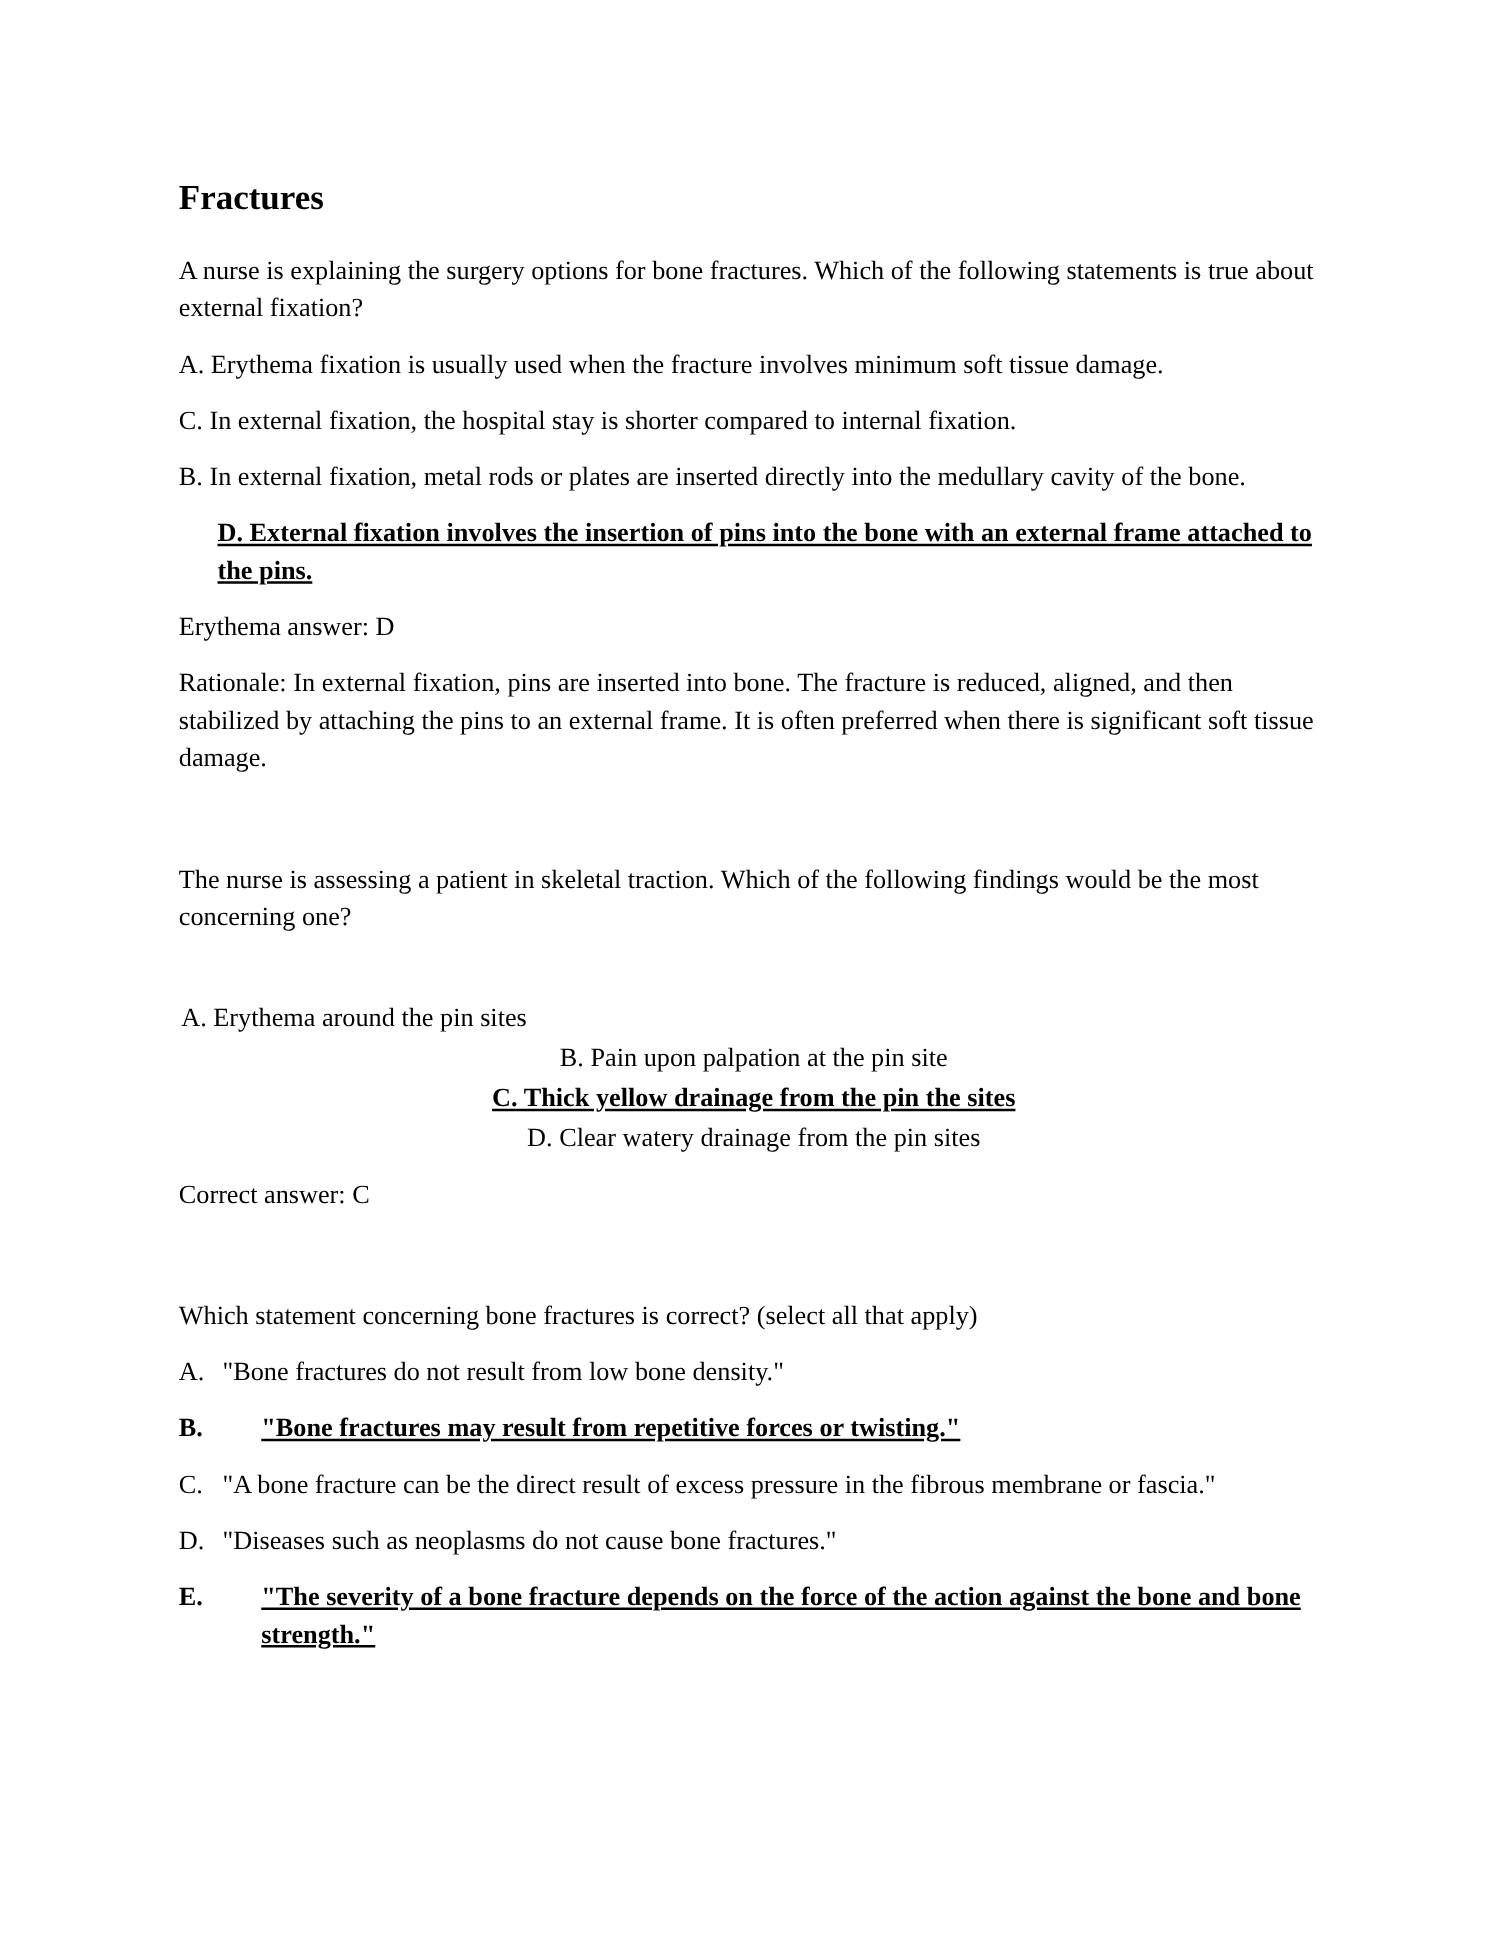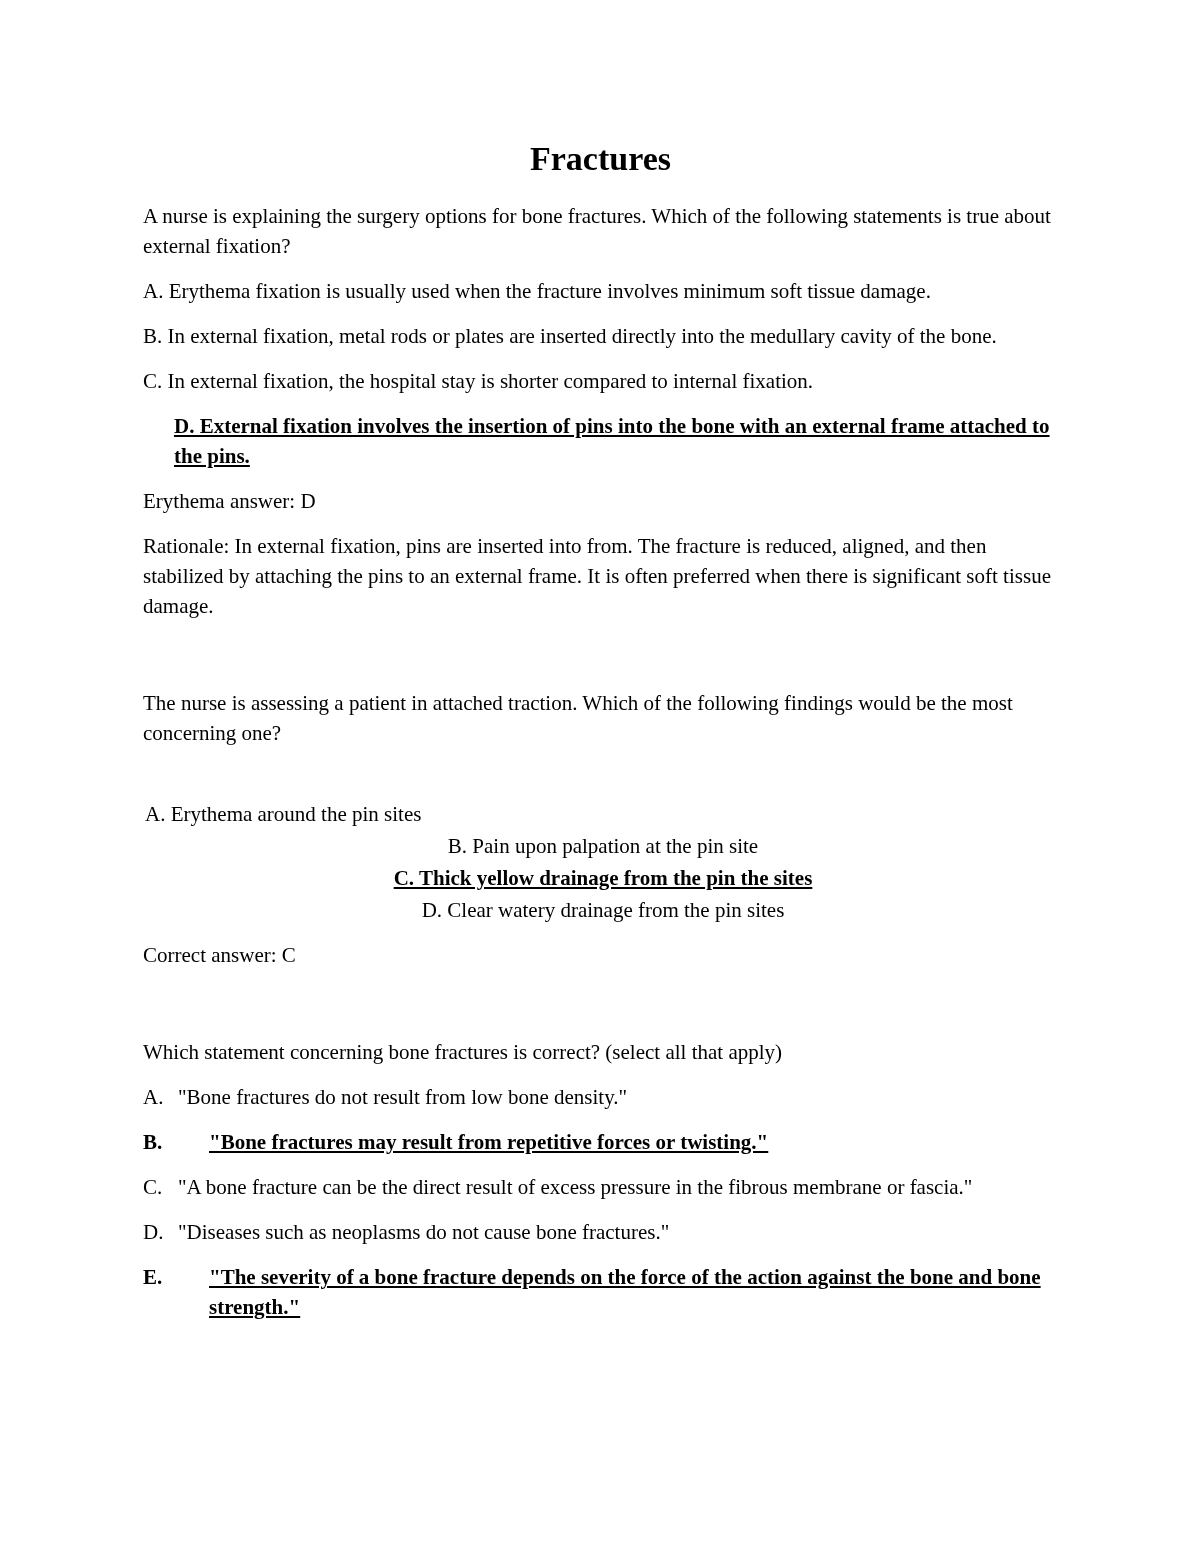--- a/index.html
+++ b/index.html
@@ -10,22 +10,22 @@
     margin: 0 auto;
     background: #ffffff;
     color: #000000;
     font-family: "Liberation Serif", "DejaVu Serif", serif;
     font-size: 21px;
     line-height: 30px;
     padding: 141px 142px 0 143px;
     overflow: hidden;
   }
   .title {
-    text-align: center;
-    font-size: 34px;
+    text-align: left;
+    font-size: 28px;
     line-height: 36px;
     font-weight: bold;
     margin: 0 0 24px 0;
   }
   .para { margin: 0 0 15px 0; }
   .key { font-weight: bold; text-decoration: underline; margin-left: 31px; }
   .tight-list { margin: 0 0 15px 0; }
   .tight-list > div { margin: 2px; }
   .indent-sm { padding-left: 5px; text-align: center; }
   .spacer-lg { height: 52px; }
@@ -37,29 +37,29 @@
 </style>
 </head>
 <body>
 
 <div class="page">
 
   <h1 class="title">Fractures</h1>
 
   <p class="para">A nurse is explaining the surgery options for bone fractures. Which of the following statements is true about external fixation?</p>
   <p class="para">A. Erythema fixation is usually used when the fracture involves minimum soft tissue damage.</p>
+  <p class="para">C. In external fixation, the hospital stay is shorter compared to internal fixation.</p>
   <p class="para">B. In external fixation, metal rods or plates are inserted directly into the medullary cavity of the bone.</p>
-  <p class="para">C. In external fixation, the hospital stay is shorter compared to internal fixation.</p>
   <p class="para key">D. External fixation involves the insertion of pins into the bone with an external frame attached to the pins.</p>
   <p class="para">Erythema answer: D</p>
-  <p class="para">Rationale: In external fixation, pins are inserted into from. The fracture is reduced, aligned, and then stabilized by attaching the pins to an external frame. It is often preferred when there is significant soft tissue damage.</p>
+  <p class="para">Rationale: In external fixation, pins are inserted into bone. The fracture is reduced, aligned, and then stabilized by attaching the pins to an external frame. It is often preferred when there is significant soft tissue damage.</p>
 
   <div class="spacer-lg"></div>
 
-  <p class="para">The nurse is assessing a patient in attached traction. Which of the following findings would be the most concerning one?</p>
+  <p class="para">The nurse is assessing a patient in skeletal traction. Which of the following findings would be the most concerning one?</p>
 
   <div class="spacer-md"></div>
 
   <div class="tight-list">
     <div>A. Erythema around the pin sites</div>
     <div class="indent-sm">B. Pain upon palpation at the pin site</div>
     <div class="indent-sm key">C. Thick yellow drainage from the pin the sites</div>
     <div class="indent-sm">D. Clear watery drainage from the pin sites</div>
   </div>
 

